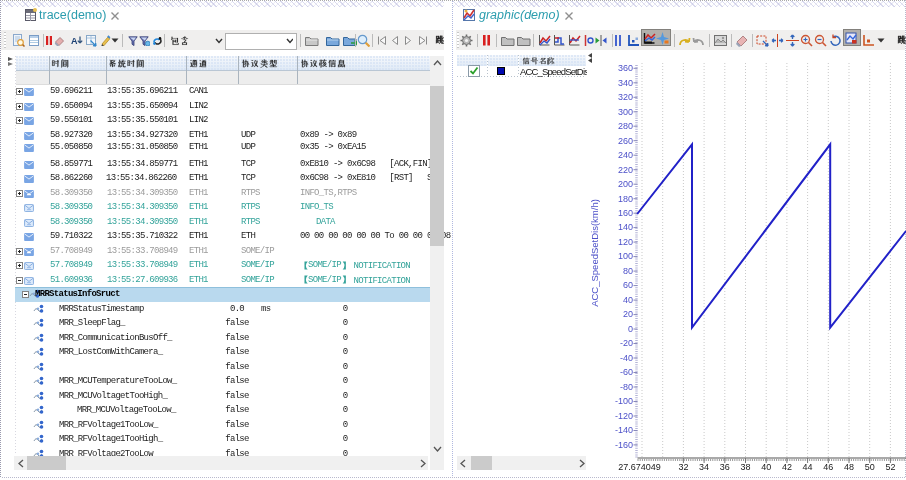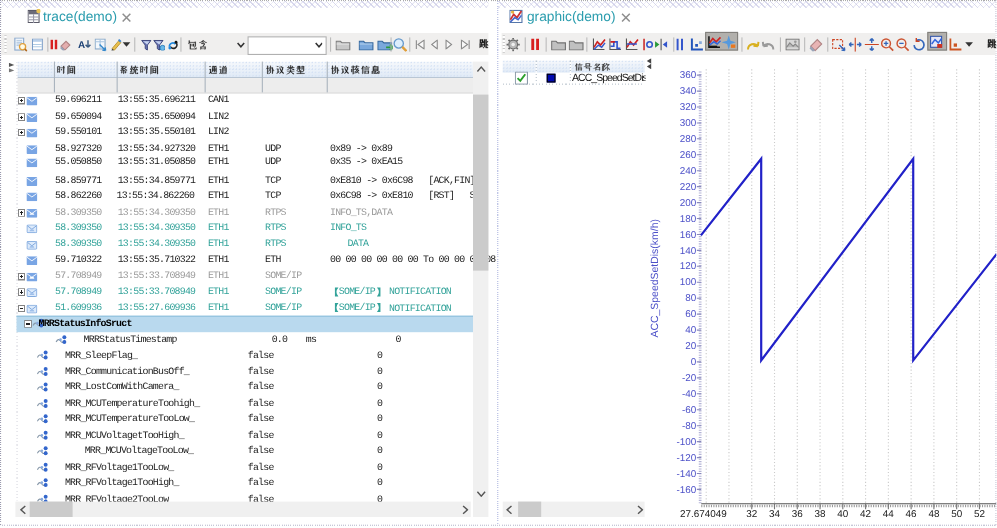--- a/index.html
+++ b/index.html
@@ -27,21 +27,21 @@
 <div class="ab " style="left:39px;top:8px;font-size:12.5px;color:#2b9dae;line-height:15px;">trace(demo)</div>
 <svg class="ab" style="left:110px;top:11px" width="10" height="10" viewBox="0 0 10 10">
     <path d="M1.5 1.5 L8.5 8.5 M8.5 1.5 L1.5 8.5" stroke="#8f8f8f" stroke-width="1.4"></path>
   </svg>
 <svg class="ab" style="left:463px;top:8px" width="13" height="13" viewBox="0 0 13 13">
     <rect x="0.5" y="1.5" width="11" height="11" fill="#fff" stroke="#5577aa"></rect>
 <path d="M1 10 L4 5 L7 8 L11 2" stroke="#cc3333" stroke-width="1.6" fill="none"></path>
 <path d="M1 12 L5 8 L8 10 L11 6" stroke="#4466cc" stroke-width="1.4" fill="none"></path>
 <circle cx="3" cy="3" r="1.5" fill="#e8b040"></circle>
   </svg>
-<div class="ab " style="left:479px;top:8px;font-size:12.5px;color:#2b9dae;line-height:15px;">graphic(demo)</div>
+<div class="ab " style="left:479px;top:8px;font-size:12.5px;color:#2b9dae;line-height:15px;font-style:italic;">graphic(demo)</div>
 <svg class="ab" style="left:564px;top:11px" width="10" height="10" viewBox="0 0 10 10">
     <path d="M1.5 1.5 L8.5 8.5 M8.5 1.5 L1.5 8.5" stroke="#8f8f8f" stroke-width="1.4"></path>
   </svg>
 <div class="ab" style="left:1px;top:30px;width:443px;height:20px;background:#f0efee"></div>
 <div class="ab" style="left:456px;top:30px;width:449px;height:20px;background:#f0efee"></div>
 <div class="ab" style="left:457px;top:32px;width:2px;height:16px;background-image:repeating-linear-gradient(180deg,#c8c8c8 0 1px,#fff 1px 3px)"></div>
 <div class="ab" style="left:4px;top:32px;width:2px;height:16px;background-image:repeating-linear-gradient(180deg,#c8c8c8 0 1px,#fff 1px 3px)"></div>
 <svg class="ab" style="left:12px;top:34px" width="13" height="13" viewBox="0 0 13 13">
     <rect x="1.5" y="0.5" width="8" height="11" fill="#eef4fb" stroke="#8aa8cc"></rect>
 <line x1="3" y1="3" x2="8" y2="3" stroke="#aac2dd"></line>
@@ -374,21 +374,21 @@
       <path d="M0.5 1 L5.5 4.6 L10.5 1" stroke="#fff" stroke-width="0.9" fill="none"></path>
     </svg><span style="position:absolute;left:50px">58.862260</span><span style="position:absolute;left:106px">13:55:34.862260</span><span style="position:absolute;left:189px">ETH1</span><span style="position:absolute;left:241px">TCP</span><span style="position:absolute;left:300px">0x6C98 -&gt; 0xE810   [RST]   Seq</span></div>
 <div class="ab mono" style="left:0;top:185.5px;width:430px;height:14.5px;color:#9b9b9b;overflow:hidden"><svg width="7" height="7" viewBox="0 0 7 7" shape-rendering="crispEdges" style="position:absolute;left:16px;top:4px">
       <rect x="0.5" y="0.5" width="6" height="6" fill="#fff" stroke="#848484"></rect>
       <rect x="2" y="3" width="3" height="1" fill="#222"></rect>
       <rect x="3" y="2" width="1" height="3" fill="#222"></rect>
     </svg><svg width="10" height="8" viewBox="0 0 11 9" style="position:absolute;left:24px;top:4px">
       <rect x="0" y="0" width="11" height="9" rx="1" fill="#79a5e4"></rect>
       <path d="M0.5 1 L5.5 4.6 L10.5 1" stroke="#fff" stroke-width="0.9" fill="none"></path>
       <path d="M3 6 a2.5 2 0 0 1 5 0" fill="#fff"></path>
-    </svg><span style="position:absolute;left:50px">58.309350</span><span style="position:absolute;left:107px">13:55:34.309350</span><span style="position:absolute;left:189px">ETH1</span><span style="position:absolute;left:241px">RTPS</span><span style="position:absolute;left:300px">INFO_TS,DATA</span></div>
+    </svg><span style="position:absolute;left:50px">58.309350</span><span style="position:absolute;left:107px">13:55:34.309350</span><span style="position:absolute;left:189px">ETH1</span><span style="position:absolute;left:241px">RTPS</span><span style="position:absolute;left:300px">INFO_TS,RTPS</span></div>
 <div class="ab mono" style="left:0;top:200.0px;width:430px;height:14.5px;color:#33a39a;overflow:hidden"><svg width="10" height="8" viewBox="0 0 11 9" style="position:absolute;left:24px;top:4px">
       <rect x="0.5" y="0.5" width="10" height="8" rx="1" fill="#dceafb" stroke="#7fa8dd"></rect>
       <path d="M1 1.5 L5.5 5 L10 1.5" stroke="#7fa8dd" fill="none"></path>
       <path d="M3 7 a2.5 2 0 0 1 5 0" fill="#a0c0ea"></path>
     </svg><span style="position:absolute;left:50px">58.309350</span><span style="position:absolute;left:107px">13:55:34.309350</span><span style="position:absolute;left:189px">ETH1</span><span style="position:absolute;left:241px">RTPS</span><span style="position:absolute;left:300px">INFO_TS</span></div>
 <div class="ab mono" style="left:0;top:214.5px;width:430px;height:14.5px;color:#33a39a;overflow:hidden"><svg width="10" height="8" viewBox="0 0 11 9" style="position:absolute;left:24px;top:4px">
       <rect x="0.5" y="0.5" width="10" height="8" rx="1" fill="#dceafb" stroke="#7fa8dd"></rect>
       <path d="M1 1.5 L5.5 5 L10 1.5" stroke="#7fa8dd" fill="none"></path>
       <path d="M3 7 a2.5 2 0 0 1 5 0" fill="#a0c0ea"></path>
     </svg><span style="position:absolute;left:50px">58.309350</span><span style="position:absolute;left:107px">13:55:34.309350</span><span style="position:absolute;left:189px">ETH1</span><span style="position:absolute;left:241px">RTPS</span><span style="position:absolute;left:316px">DATA</span></div>
@@ -433,21 +433,21 @@
 <div class="ab" style="left:15px;top:287.0px;width:415px;height:14.5px;background:#b9d9ee;border-top:1px solid #8fc0dc;box-sizing:border-box"></div>
 <div class="ab mono" style="left:0;top:287.0px;width:430px;height:14.5px;color:#000;font-weight:bold"><svg width="7" height="7" viewBox="0 0 7 7" shape-rendering="crispEdges" style="position:absolute;left:22px;top:4px">
       <rect x="0.5" y="0.5" width="6" height="6" fill="#fff" stroke="#848484"></rect>
       <rect x="2" y="3" width="3" height="1" fill="#222"></rect>
     </svg><svg width="12" height="10" viewBox="0 0 12 10" style="position:absolute;left:29px;top:2px">
       <path d="M1 7 q2-4 4-1 q2 3 4-1" stroke="#8899aa" fill="none"></path>
       <circle cx="8.5" cy="2.5" r="1.8" fill="#3366cc"></circle>
       <circle cx="8.5" cy="7" r="1.8" fill="#3366cc"></circle>
       <circle cx="5" cy="4.8" r="1.2" fill="#88aadd"></circle>
     </svg><span style="position:absolute;left:35px">MRRStatusInfoSruct</span></div>
-<div class="ab mono" style="left:17px;top:301.5px;width:430px;height:14.5px;color:#1c1c1c"><svg width="12" height="10" viewBox="0 0 12 10" style="position:absolute;left:33px;top:2px">
+<div class="ab mono" style="left:0;top:301.5px;width:430px;height:14.5px;color:#1c1c1c"><svg width="12" height="10" viewBox="0 0 12 10" style="position:absolute;left:33px;top:2px">
       <path d="M1 7 q2-4 4-1 q2 3 4-1" stroke="#8899aa" fill="none"></path>
       <circle cx="8.5" cy="2.5" r="1.8" fill="#3366cc"></circle>
       <circle cx="8.5" cy="7" r="1.8" fill="#3366cc"></circle>
       <circle cx="5" cy="4.8" r="1.2" fill="#88aadd"></circle>
     </svg><span style="position:absolute;left:59px">MRRStatusTimestamp</span><span style="position:absolute;left:207px;width:60px;text-align:center">0.0</span><span style="position:absolute;left:261px">ms</span><span style="position:absolute;left:330px;width:30px;text-align:center">0</span></div>
 <div class="ab mono" style="left:0;top:316.0px;width:430px;height:14.5px;color:#1c1c1c"><svg width="12" height="10" viewBox="0 0 12 10" style="position:absolute;left:33px;top:2px">
       <path d="M1 7 q2-4 4-1 q2 3 4-1" stroke="#8899aa" fill="none"></path>
       <circle cx="8.5" cy="2.5" r="1.8" fill="#3366cc"></circle>
       <circle cx="8.5" cy="7" r="1.8" fill="#3366cc"></circle>
       <circle cx="5" cy="4.8" r="1.2" fill="#88aadd"></circle>
@@ -462,21 +462,21 @@
       <path d="M1 7 q2-4 4-1 q2 3 4-1" stroke="#8899aa" fill="none"></path>
       <circle cx="8.5" cy="2.5" r="1.8" fill="#3366cc"></circle>
       <circle cx="8.5" cy="7" r="1.8" fill="#3366cc"></circle>
       <circle cx="5" cy="4.8" r="1.2" fill="#88aadd"></circle>
     </svg><span style="position:absolute;left:59px">MRR_LostComWithCamera_</span><span style="position:absolute;left:207px;width:60px;text-align:center">false</span><span style="position:absolute;left:330px;width:30px;text-align:center">0</span></div>
 <div class="ab mono" style="left:0;top:359.5px;width:430px;height:14.5px;color:#1c1c1c"><svg width="12" height="10" viewBox="0 0 12 10" style="position:absolute;left:33px;top:2px">
       <path d="M1 7 q2-4 4-1 q2 3 4-1" stroke="#8899aa" fill="none"></path>
       <circle cx="8.5" cy="2.5" r="1.8" fill="#3366cc"></circle>
       <circle cx="8.5" cy="7" r="1.8" fill="#3366cc"></circle>
       <circle cx="5" cy="4.8" r="1.2" fill="#88aadd"></circle>
-    </svg><span style="position:absolute;left:59px">MRR_MCUTemperatureToohigh_</span><span style="position:absolute;left:207px;width:60px;text-align:center">false</span><span style="position:absolute;left:330px;width:30px;text-align:center">0</span></div>
+    </svg><span style="position:absolute;left:207px;width:60px;text-align:center">false</span><span style="position:absolute;left:330px;width:30px;text-align:center">0</span></div>
 <div class="ab mono" style="left:0;top:374.0px;width:430px;height:14.5px;color:#1c1c1c"><svg width="12" height="10" viewBox="0 0 12 10" style="position:absolute;left:33px;top:2px">
       <path d="M1 7 q2-4 4-1 q2 3 4-1" stroke="#8899aa" fill="none"></path>
       <circle cx="8.5" cy="2.5" r="1.8" fill="#3366cc"></circle>
       <circle cx="8.5" cy="7" r="1.8" fill="#3366cc"></circle>
       <circle cx="5" cy="4.8" r="1.2" fill="#88aadd"></circle>
     </svg><span style="position:absolute;left:59px">MRR_MCUTemperatureTooLow_</span><span style="position:absolute;left:207px;width:60px;text-align:center">false</span><span style="position:absolute;left:330px;width:30px;text-align:center">0</span></div>
 <div class="ab mono" style="left:0;top:388.5px;width:430px;height:14.5px;color:#1c1c1c"><svg width="12" height="10" viewBox="0 0 12 10" style="position:absolute;left:33px;top:2px">
       <path d="M1 7 q2-4 4-1 q2 3 4-1" stroke="#8899aa" fill="none"></path>
       <circle cx="8.5" cy="2.5" r="1.8" fill="#3366cc"></circle>
       <circle cx="8.5" cy="7" r="1.8" fill="#3366cc"></circle>

